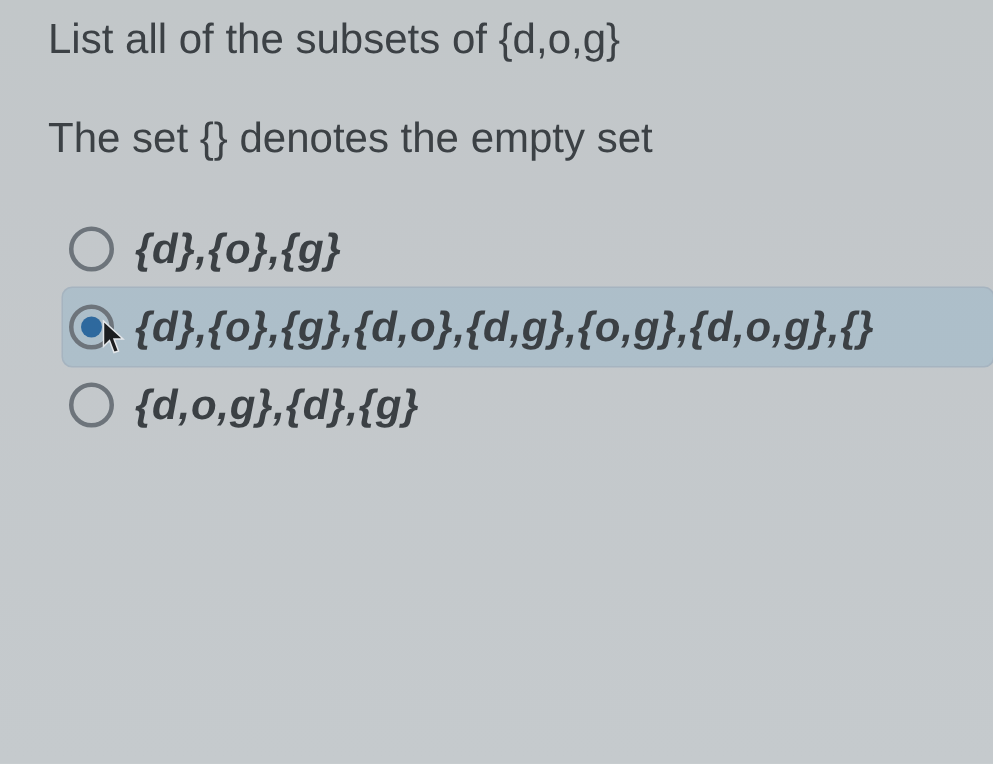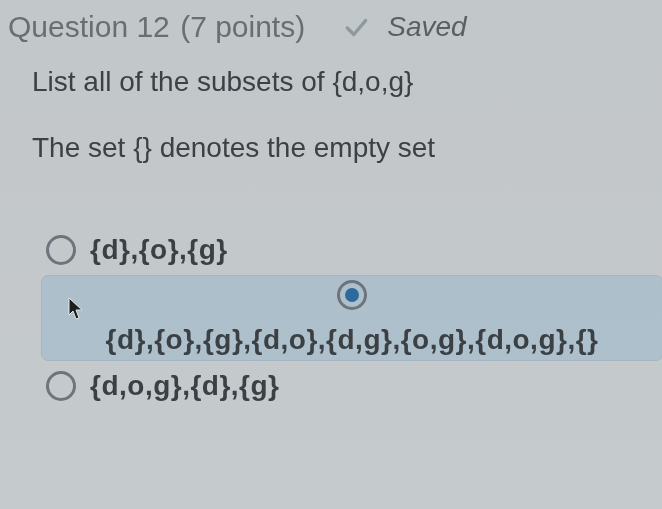--- a/index.html
+++ b/index.html
@@ -32,22 +32,22 @@
   .qhead .qnum { color: #6a6f74; }
   .qhead .pts { font-weight: 400; color: #6a6f74; margin-left: 2px; }
   .check-icon { width: 26px; height: 26px; flex: 0 0 auto; margin-left: 20px; }
   .saved-label { font-style: italic; font-size: 28px; color: #5a5f64; }
   .body {
     padding-left: 24px;
     font-size: 28px;
     color: #3b4045;
   }
   .prompt-line { margin-bottom: 34px; }
-  .note-line { margin-bottom: 60px; }
-  .options { padding-left: 10px; }
+  .note-line { margin-bottom: 32px; }
+  .options { padding-left: 10px; font-style: italic; }
   .opt-row {
     display: flex;
     align-items: center;
     gap: 14px;
     min-height: 52px;
     padding: 4px 4px;
     border-radius: 6px;
   }
   .opt-row.selected {
     background: rgba(120, 170, 205, 0.28);
@@ -80,46 +80,33 @@
     position: absolute;
     width: 18px; height: 24px;
     pointer-events: none;
   }
 </style>
 </head>
 <body>
 
 <div class="screen">
 
-  <div class="qhead">
-    <span>
-      <span>Question</span>
-      <span class="qnum">12</span>
-      <span class="pts">(7 points)</span>
-    </span>
-    <span class="check-icon">
-      <svg viewBox="0 0 24 24" width="26" height="26">
-          <path d="M4 12 L10 18 L21 5" stroke="#8f9aa2" stroke-width="3" fill="none" stroke-linecap="round" stroke-linejoin="round"></path>
-        </svg>
-    </span>
-    <span class="saved-label">Saved</span>
-  </div>
 
   <div class="body">
     <div class="prompt-line">List all of the subsets of {d,o,g}</div>
     <div class="note-line">The set {} denotes the empty set</div>
 
     <div class="options">
 
       <div class="opt-row">
         <span class="radio"></span>
         <span class="opt-label">{d},{o},{g}</span>
       </div>
 
-      <div class="opt-row selected" style="position:relative;flex-direction:column;">
+      <div class="opt-row selected" style="position:relative;">
         <span class="radio on"></span>
         <span class="opt-label">{d},{o},{g},{d,o},{d,g},{o,g},{d,o,g},{}</span>
         <span class="cursor" style="left:26px; top:20px;">
           <svg viewBox="0 0 18 24" width="18" height="24">
             <path d="M1 1 L1 18 L5 14 L8 22 L11 21 L8 13 L14 13 Z" fill="#1a1c1e" stroke="#e8ecef" stroke-width="1"></path>
           </svg>
         </span>
       </div>
 
       <div class="opt-row">

